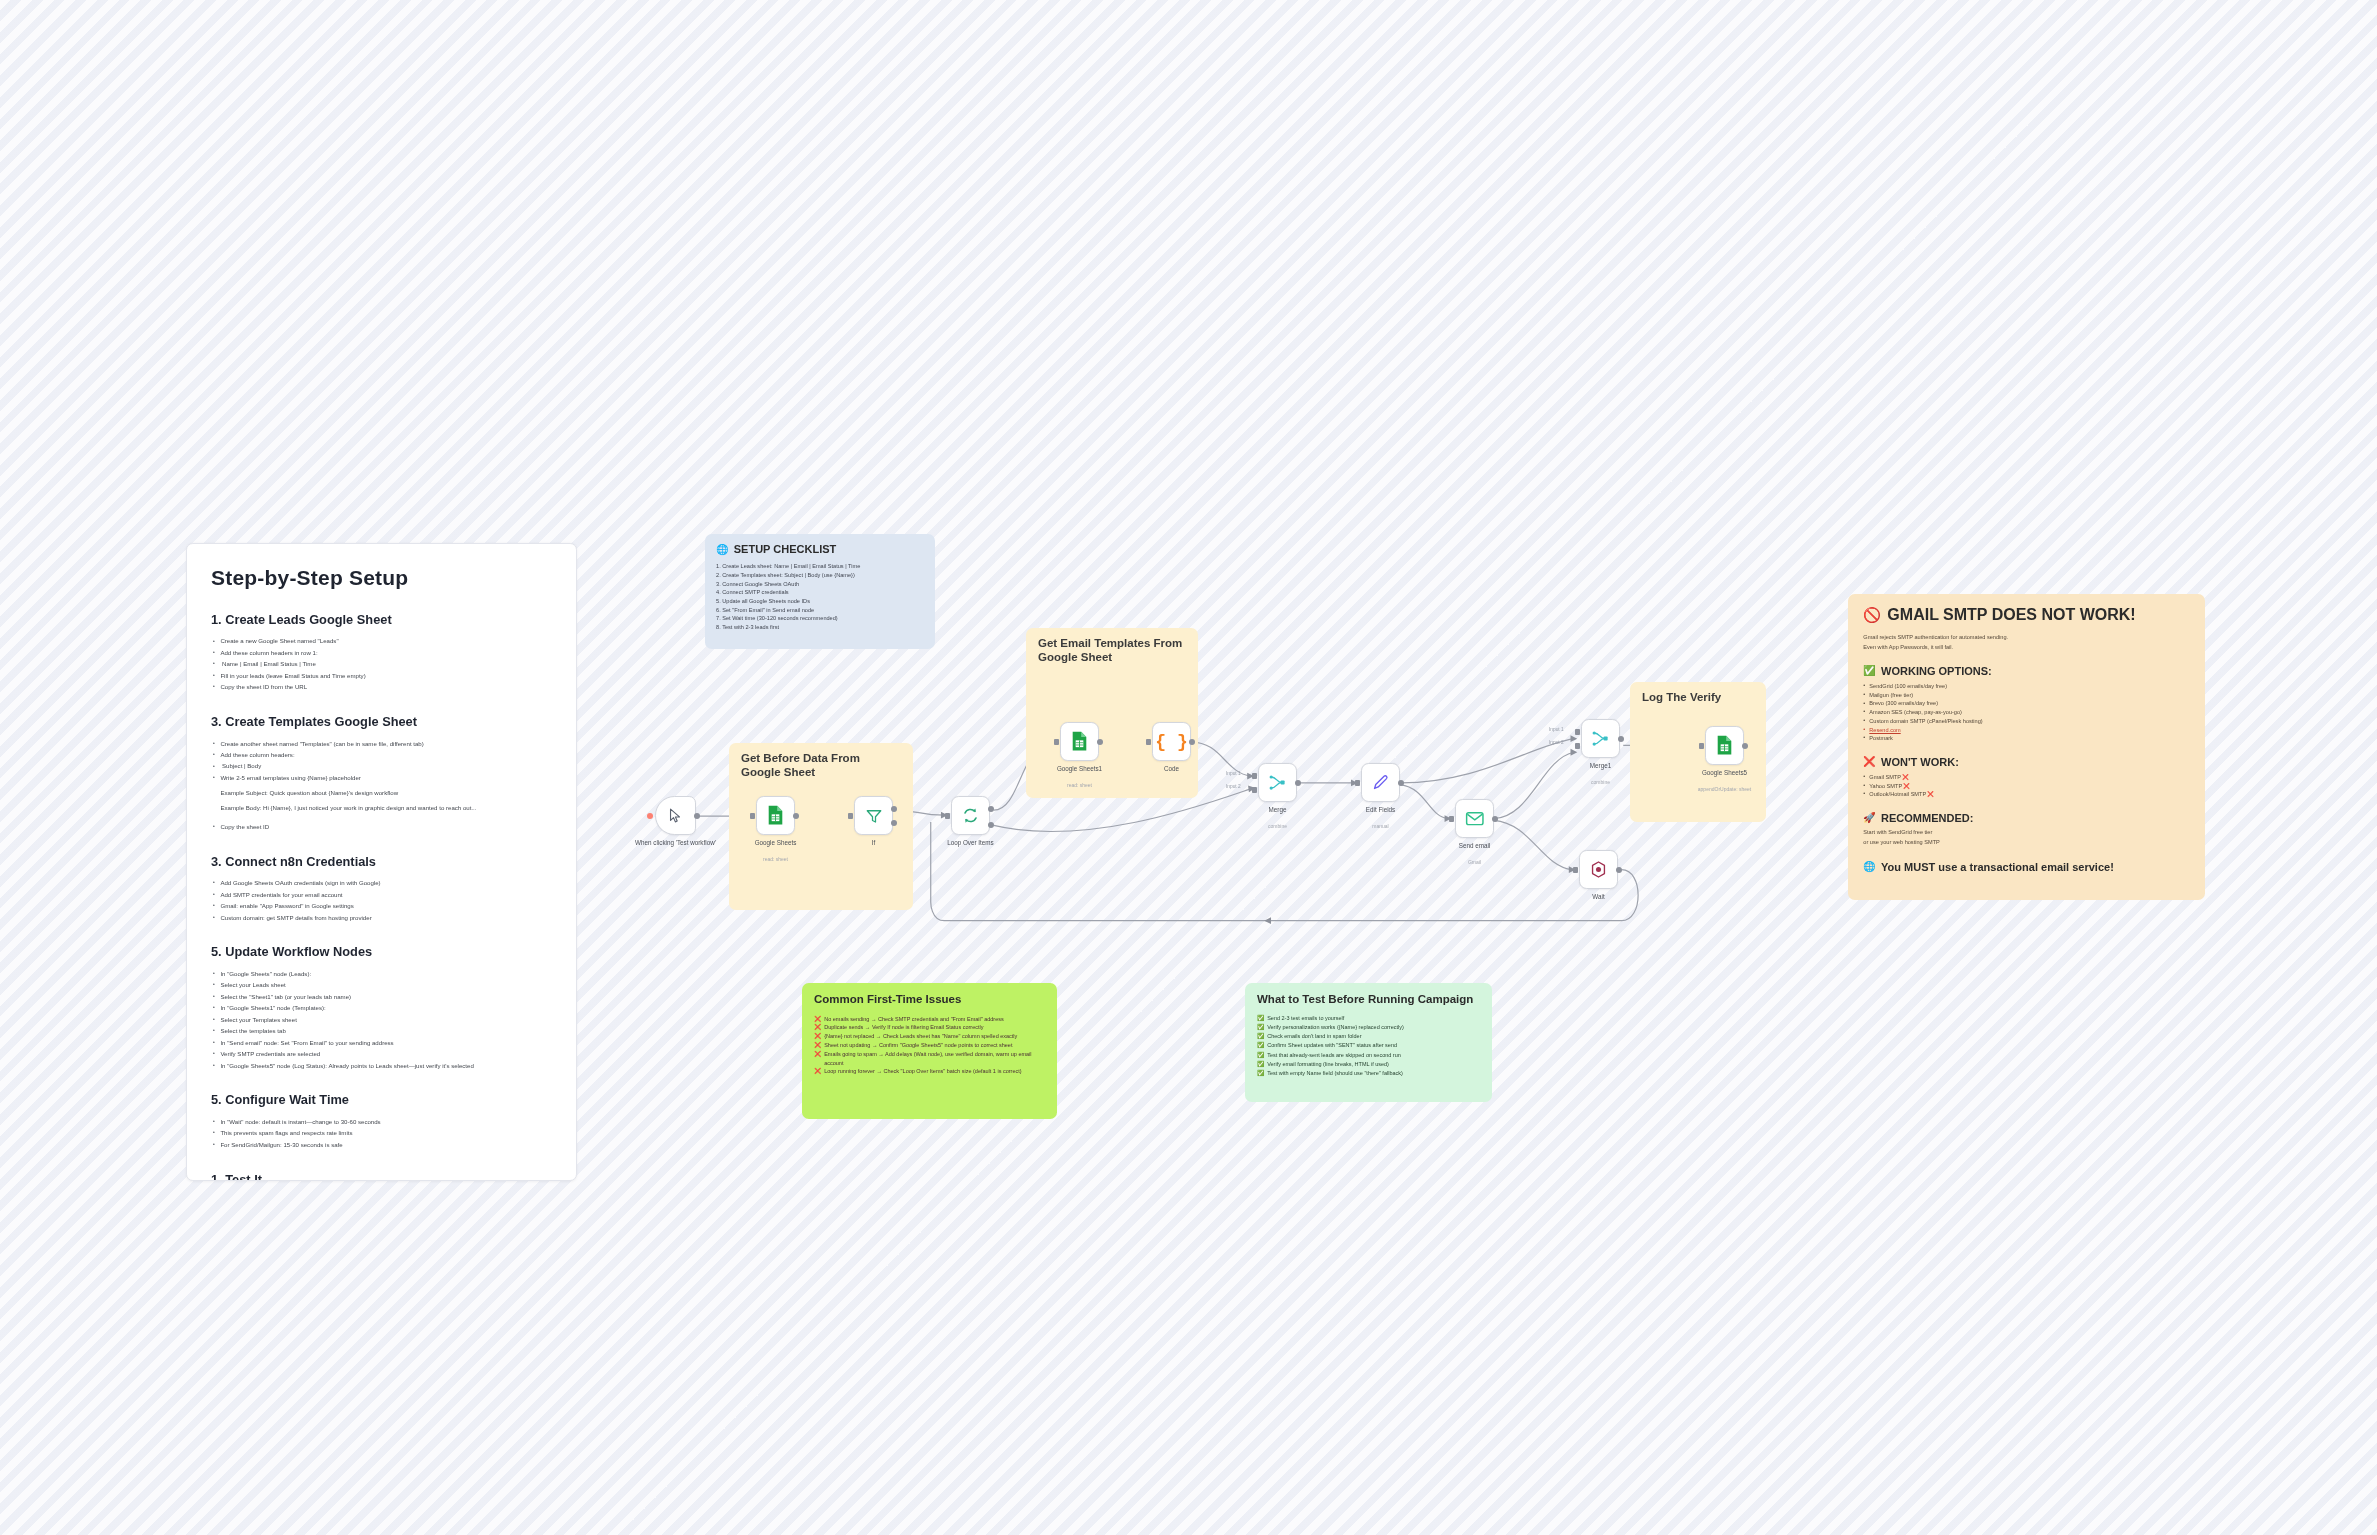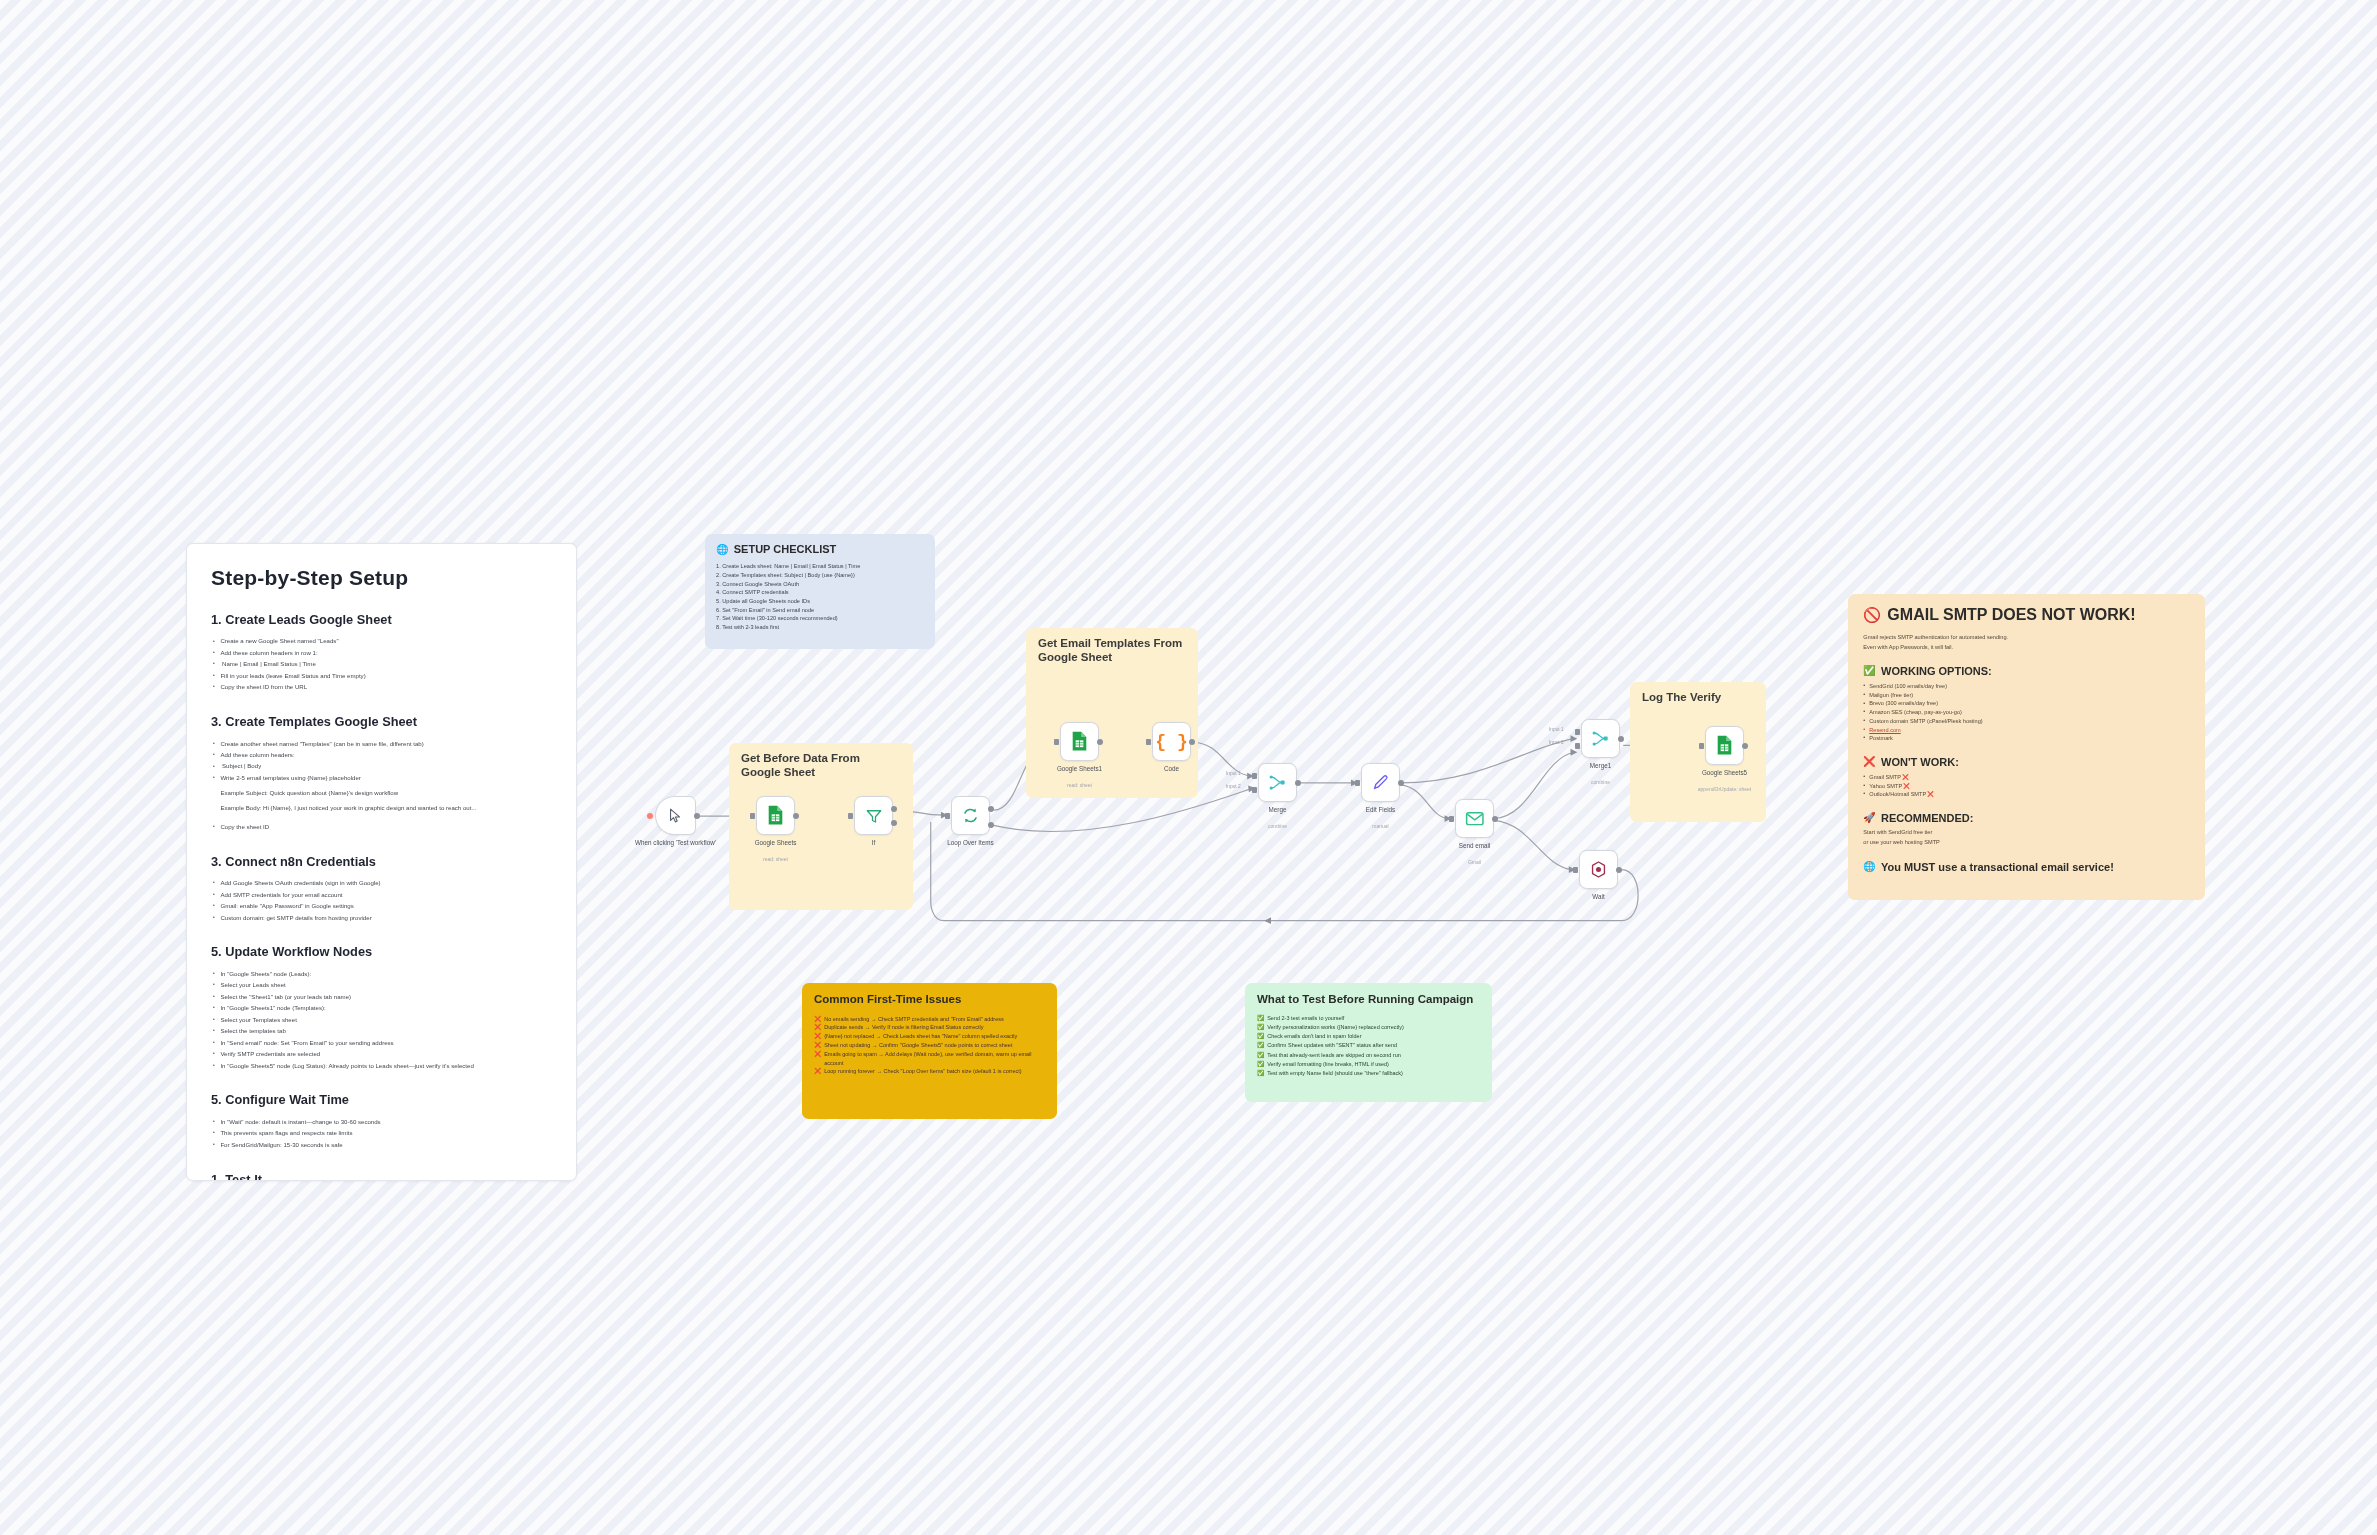--- a/index.html
+++ b/index.html
@@ -16,21 +16,21 @@
         rgba(255,255,255,0.55) 0px, rgba(255,255,255,0.55) 7.7px,
         rgba(231,234,243,0.55) 7.7px, rgba(231,234,243,0.55) 15.3px);
   }
 
   
   .note { position: absolute; border-radius: 6.8px; overflow: hidden; }
   .note-title { font-weight: bold; color: #2b2b2b; }
 
   .note.white  { background:#ffffff; border:0.9px solid #e3e5ec; box-shadow:0 0.9px 2.6px rgba(0,0,0,.05); }
   .note.blue   { background:#dde6f2; }
-  .note.red    { background:#eab308; }
+  .note.red    { background:#bef264; }
   .note.green  { background:#d4f5dd; }
   .note.orange { background:#fae6c4; }
 
   
   #note-steps { left:186px; top:543px; width:391px; height:638px; padding:22px 24px; }
   #note-steps .doc-h1 { font-size:21px; font-weight:bold; color:#1f2430; letter-spacing:0.2px; }
   #note-steps .doc-h2 { font-size:12.8px; font-weight:bold; color:#1f2430; margin-top:22px; }
   #note-steps ul { list-style:none; margin-top:9.4px; }
   #note-steps li {
     font-size:6.1px; line-height:9.8px; color:#44484f;

